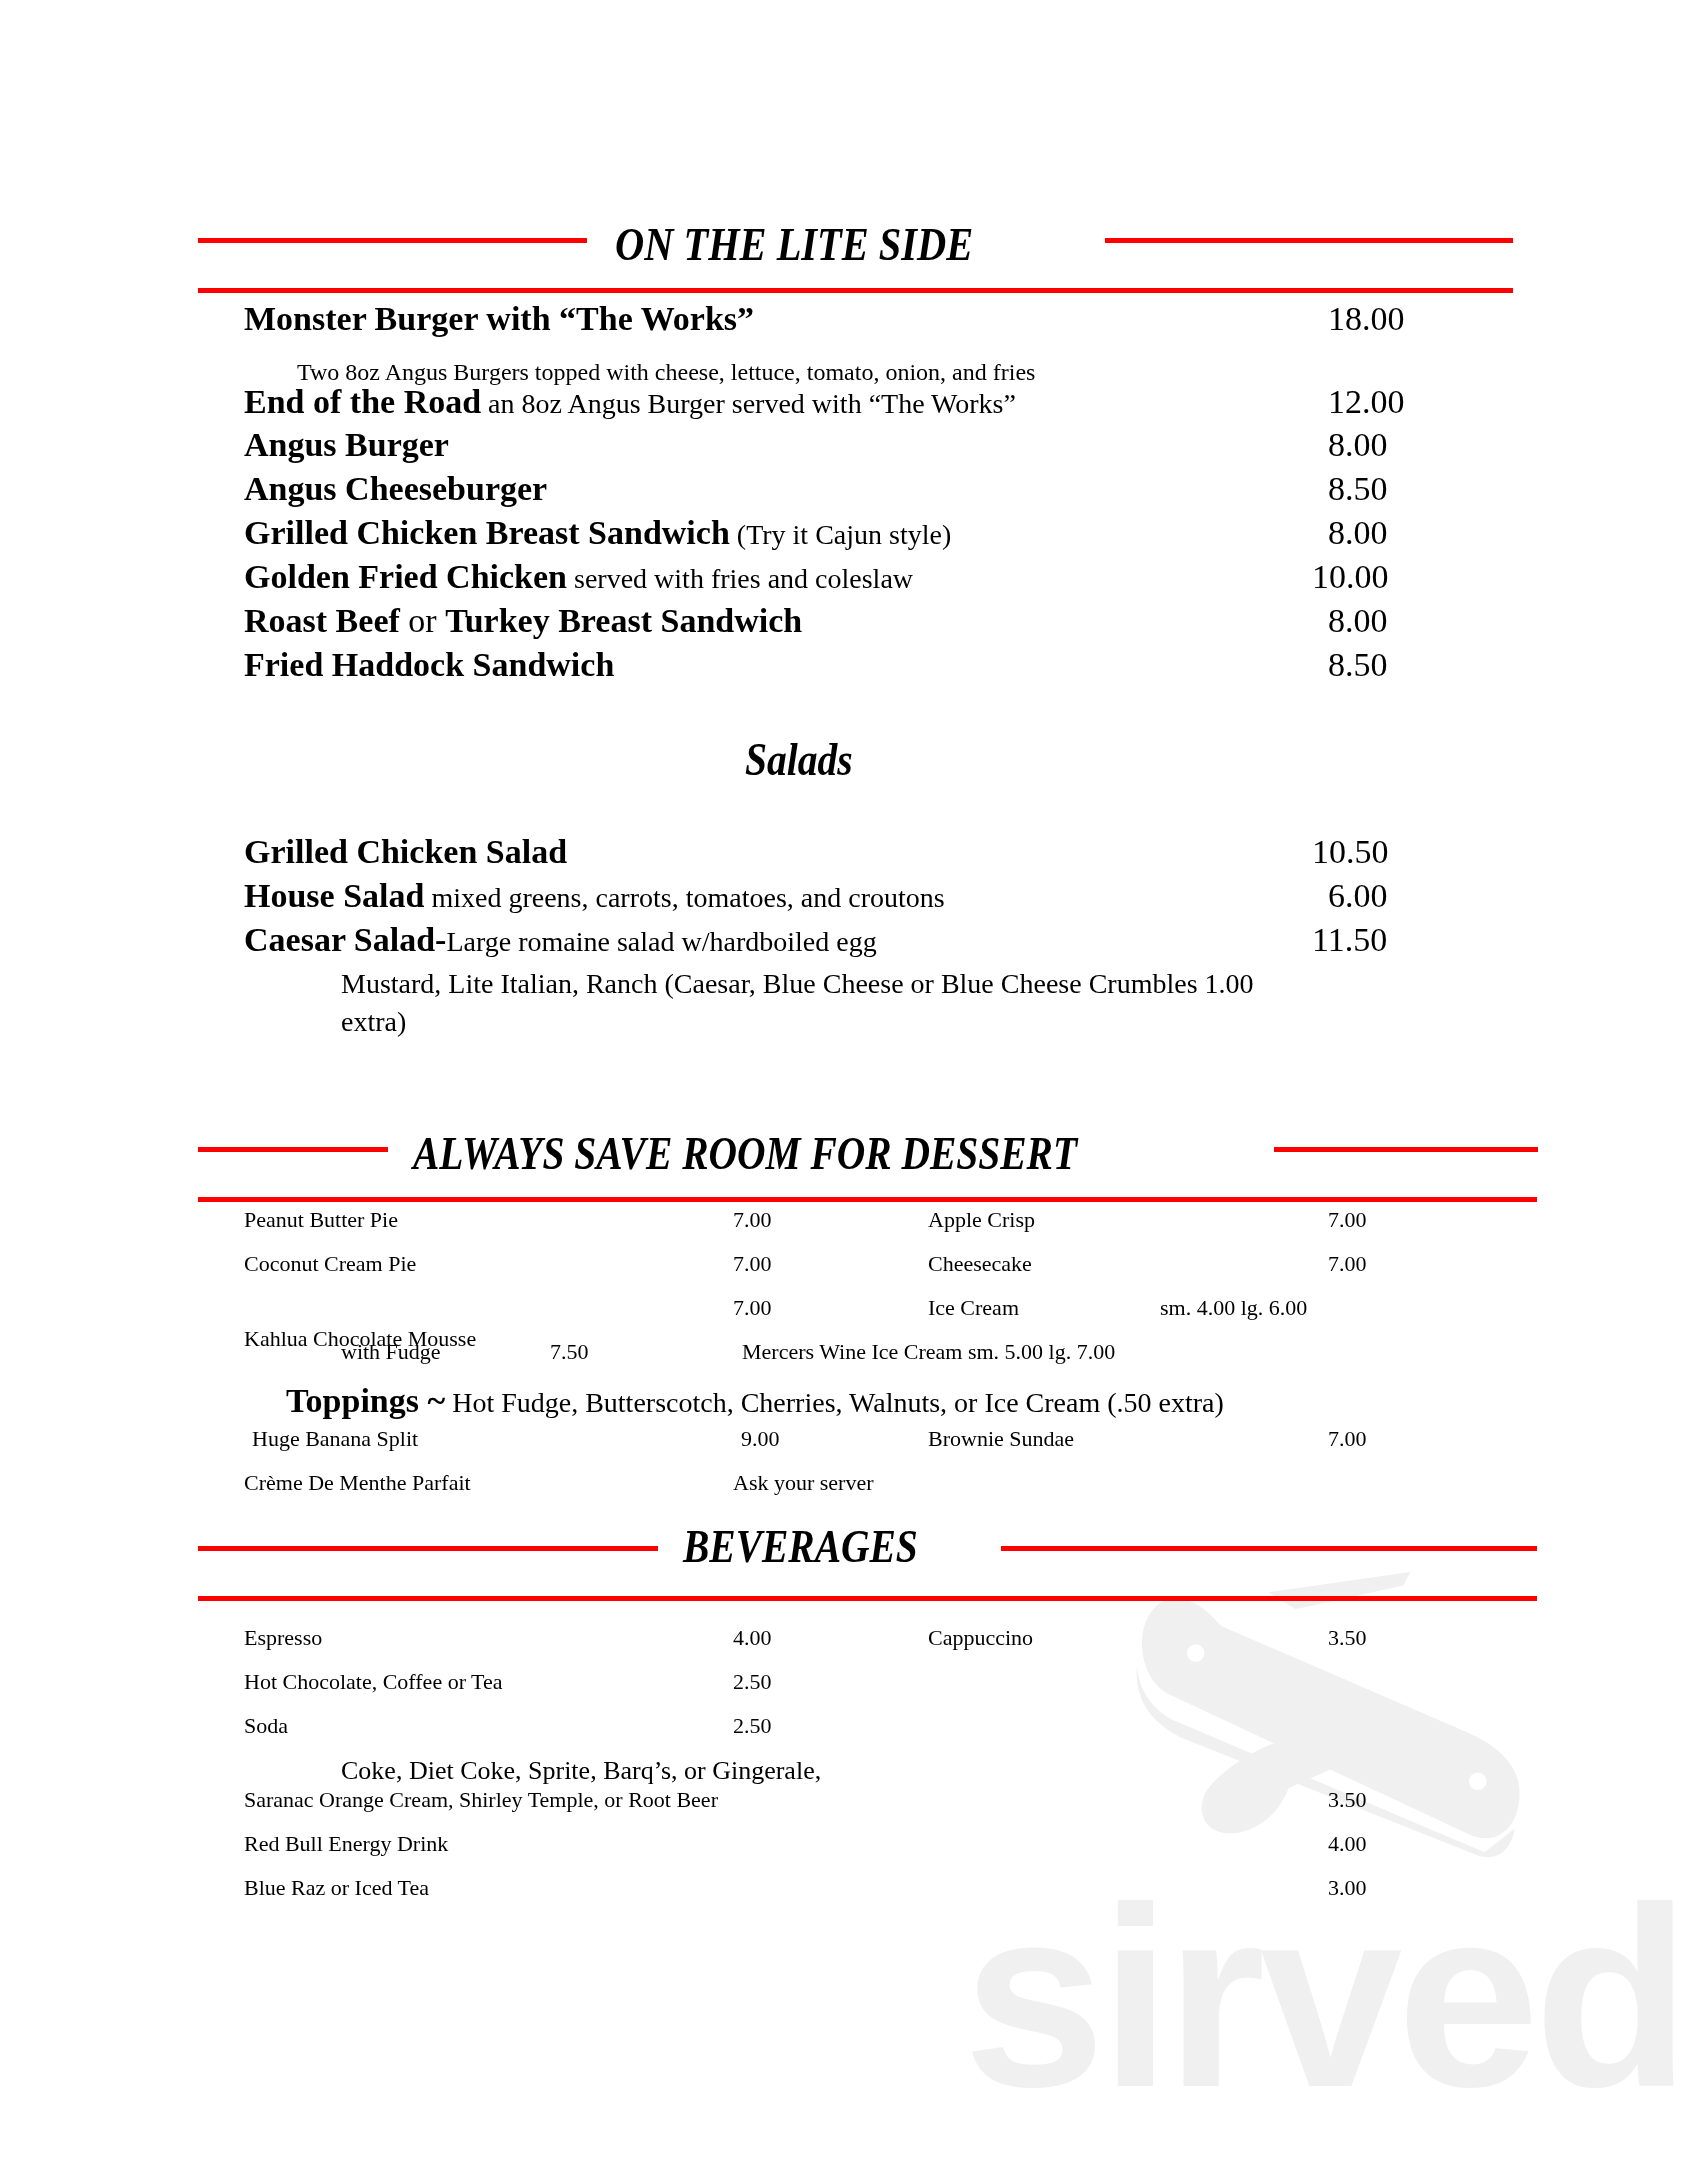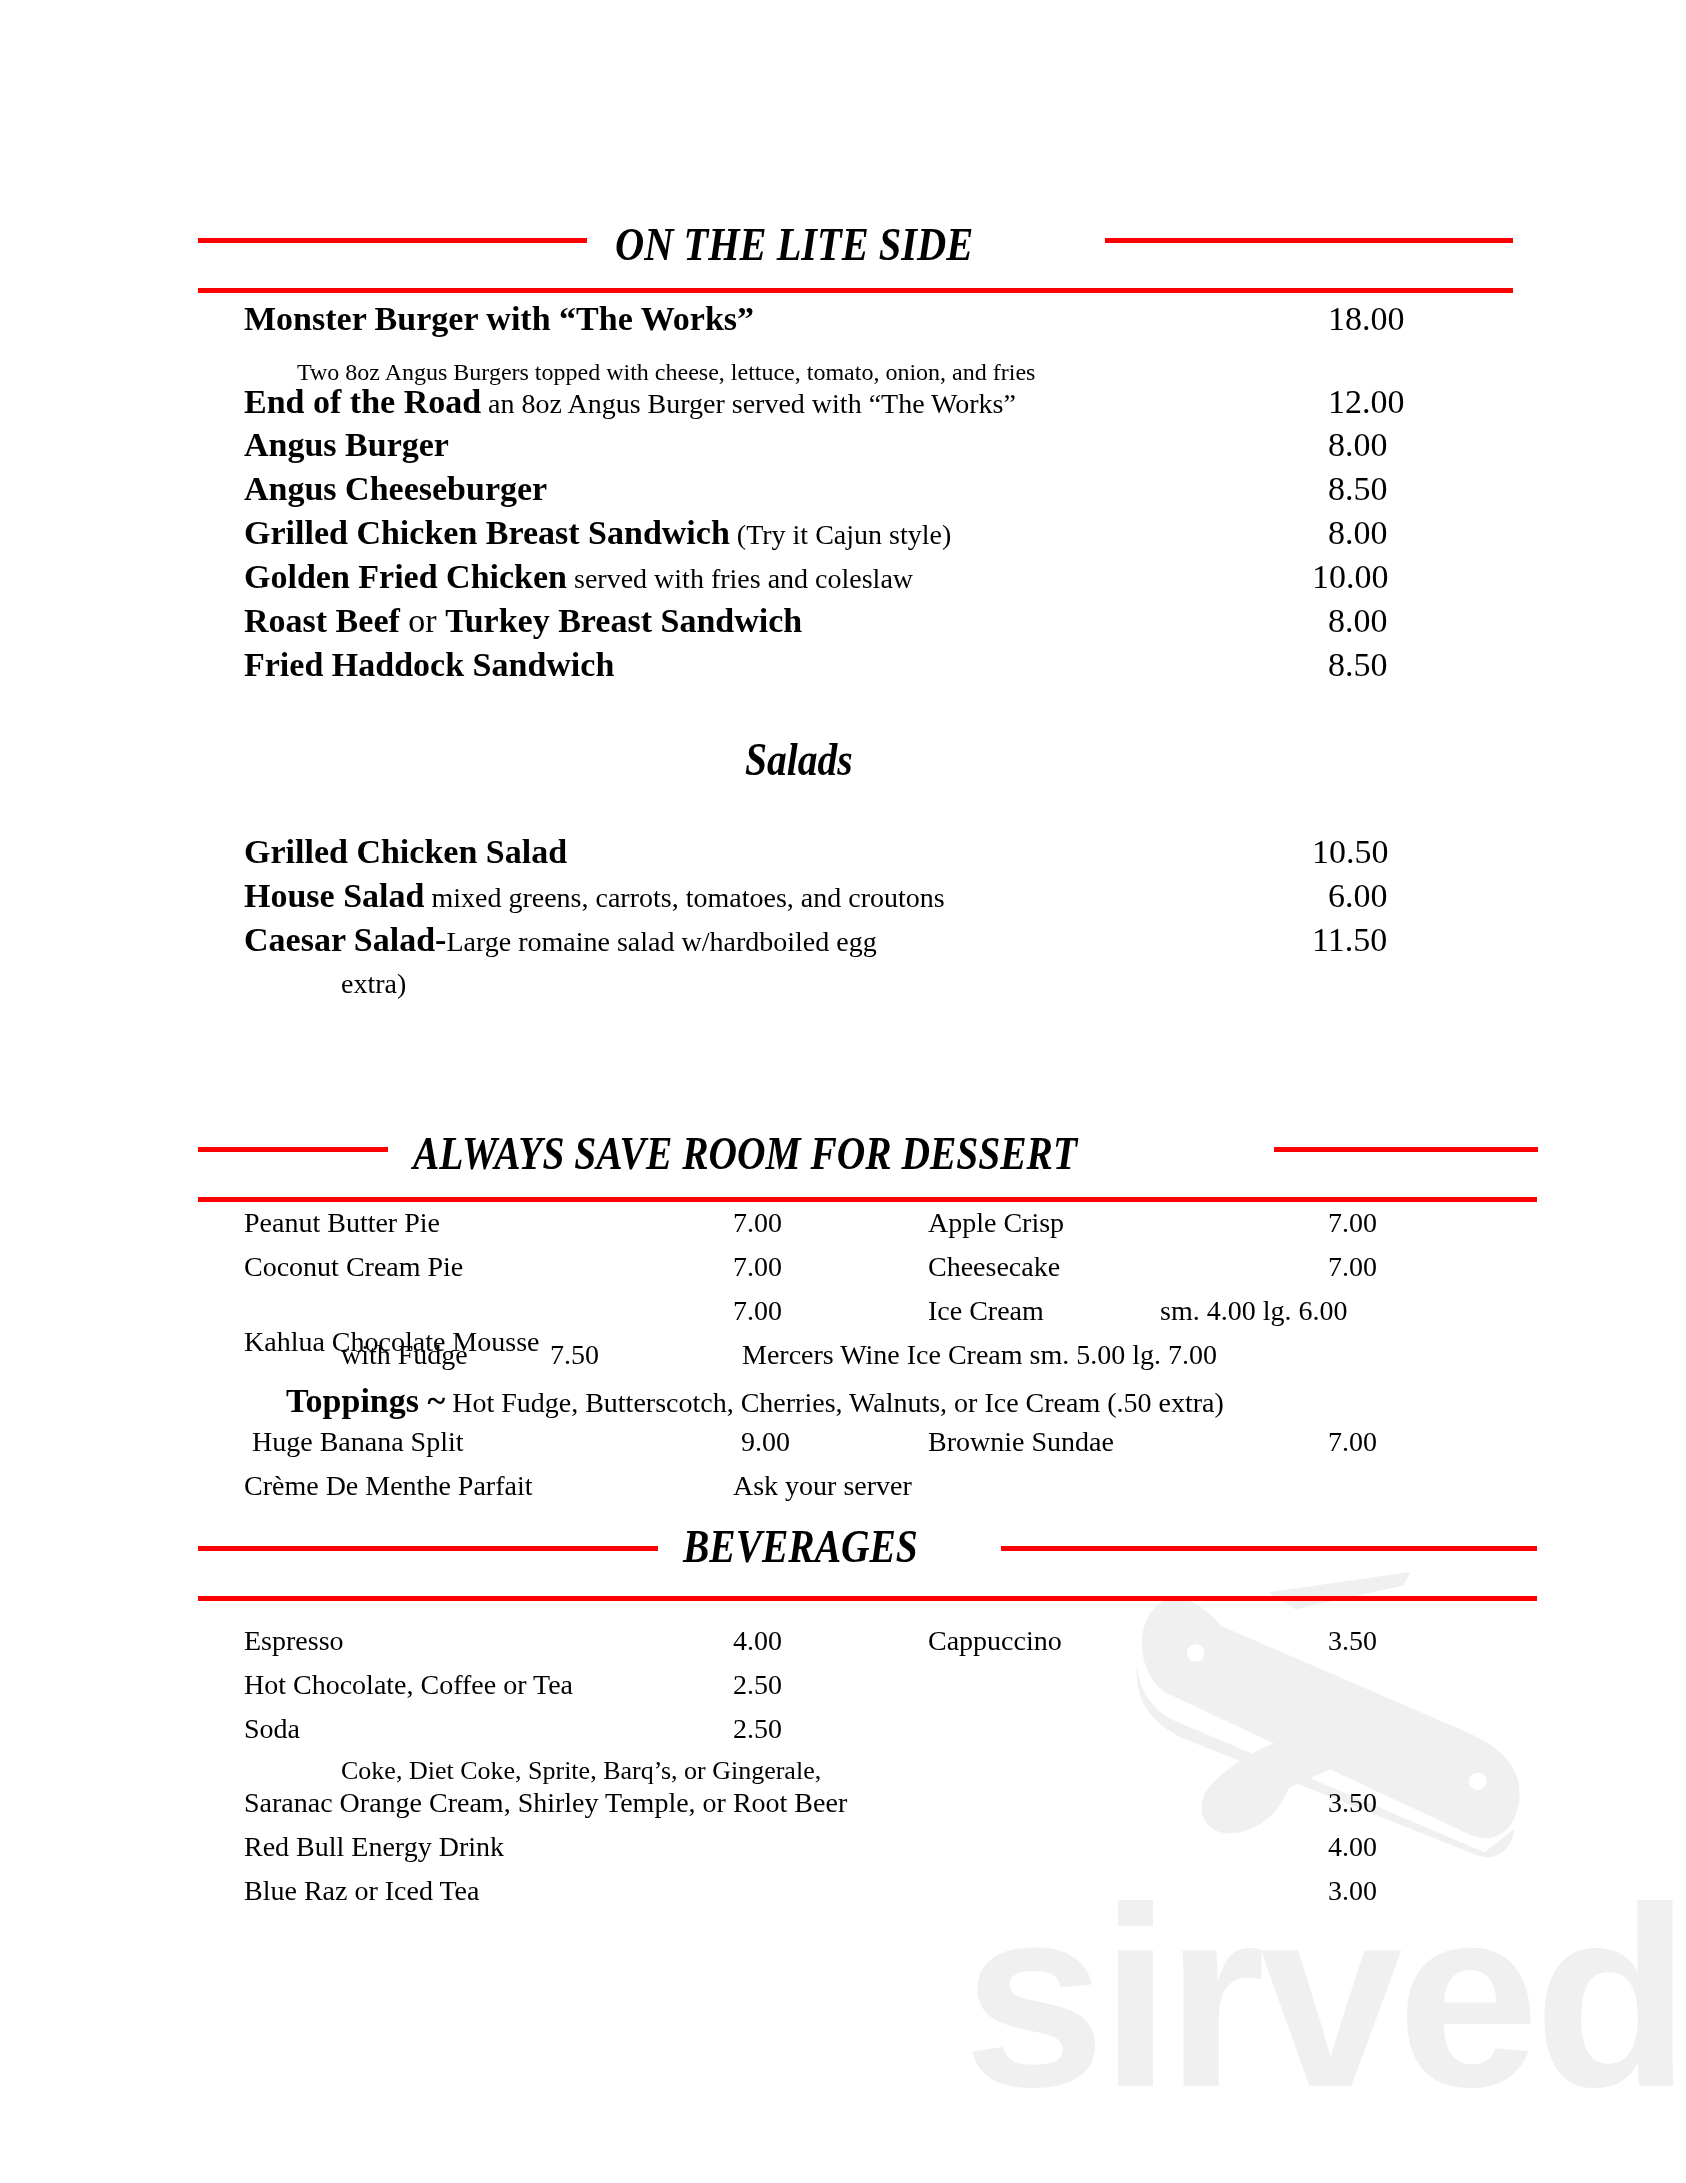--- a/index.html
+++ b/index.html
@@ -6,21 +6,21 @@
   body { width:1687px; height:2183px; position:relative; overflow:hidden;
          font-family:"Liberation Serif", "DejaVu Serif", serif; color:#000; }
   .abs { position:absolute; }
   .rule { position:absolute; height:4.7px; background:#ff0000; }
   .sec-title { position:absolute; font-style:italic; font-weight:bold; font-size:47px;
                line-height:1; white-space:nowrap; transform-origin:left top; }
   .row { position:absolute; left:244px; font-size:34px; line-height:1; white-space:nowrap; }
   .b { font-weight:bold; }
   .desc { font-weight:normal; font-size:28px; }
   .price { position:absolute; font-size:34px; line-height:1; white-space:nowrap; }
-  .reg { font-size:28px; line-height:1; white-space:nowrap; position:absolute; }
+  .reg { font-size:22px; line-height:1; white-space:nowrap; position:absolute; }
   .small { font-size:26px; line-height:1; white-space:nowrap; position:absolute; }
   .watermark { position:absolute; pointer-events:none; }
 </style>
 </head>
 <body>
 
 <svg class="watermark" style="left:1120px; top:1572px;" width="405" height="378" viewBox="0 0 600 560">
   <g fill="#f0f0f0">
     <path d="M70 40 C20 60 20 150 70 180 L520 390 C570 410 600 360 590 310 C580 270 540 250 520 240 L150 80 C120 45 95 35 70 40 Z"></path>
     <path d="M25 140 C20 200 60 230 90 245 L530 420 C560 430 580 410 585 380 L540 415 L80 220 C50 205 30 180 25 140 Z"></path>
@@ -89,20 +89,21 @@
   <span class="b">House Salad</span><span class="desc"> mixed greens, carrots, tomatoes, and croutons</span>
 </div>
 <div class="price" style="left:1328px; top:879px;">6.00</div>
 
 <div class="row" style="top:923px;">
   <span class="b">Caesar Salad-</span><span class="desc">Large romaine salad w/hardboiled egg</span>
 </div>
 <div class="price" style="left:1312px; top:923px;">11.50</div>
 
 <div class="abs" style="left:341px; top:965px; font-size:28px; line-height:38px; white-space:nowrap;">
+  <div>Mustard, Lite Italian, Ranch (Caesar, Blue Cheese or Blue Cheese Crumbles 1.00</div>
   <div>extra)</div>
 </div>
 
 <div class="rule" style="left:198px; top:1147px; width:190px;"></div>
 <div class="sec-title" style="left:413px; top:1130px; transform:scaleX(0.84);">ALWAYS SAVE ROOM FOR DESSERT</div>
 <div class="rule" style="left:1274px; top:1147px; width:264px;"></div>
 <div class="rule" style="left:198px; top:1197px; width:1339px;"></div>
 
 <div class="reg" style="left:244px; top:1209px;">Peanut Butter Pie</div>
 <div class="reg" style="left:733px; top:1209px;">7.00</div>

